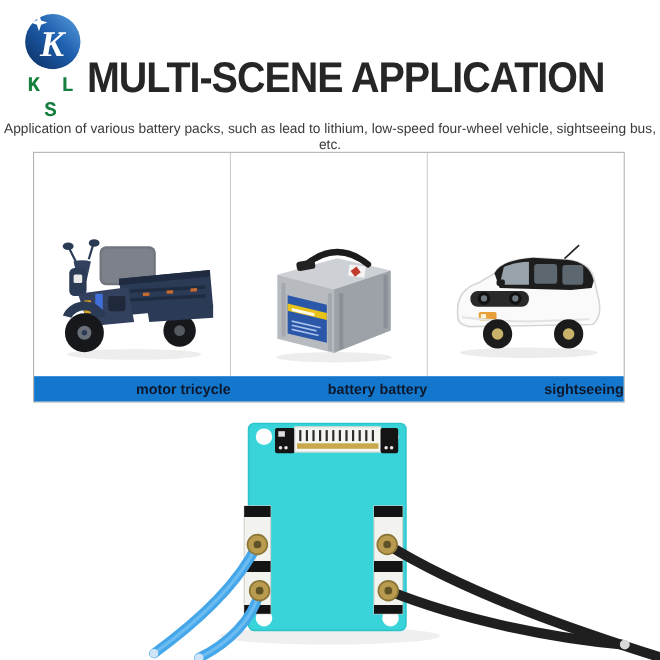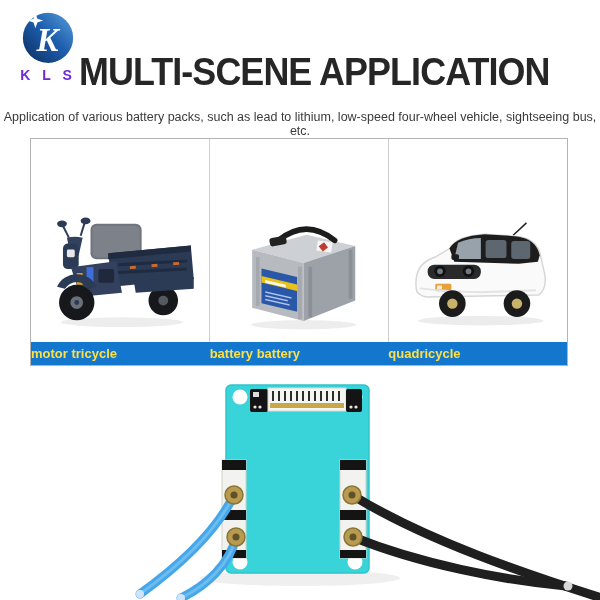--- a/index.html
+++ b/index.html
@@ -2,36 +2,36 @@
 <html><head>
 <meta charset="utf-8">
 <style>
   html,body{margin:0;padding:0;background:#ffffff;}
   .poster{position:relative;width:600px;height:600px;background:#ffffff;overflow:hidden;
           font-family:"Liberation Sans",sans-serif;}
 
   
   .logo{position:absolute;left:17px;top:8px;width:62px;height:84px;text-align:center;}
   .logo svg{display:block;margin:0 auto;}
-  .logo-text{display:block;margin-top:1px;font-family:Liberation Sans, sans-serif;font-weight:bold;
-             font-size:14px;color:#6d28d9;letter-spacing:4px;}
+  .logo-text{display:block;margin-top:1px;font-family:Liberation Mono, monospace;font-weight:bold;
+             font-size:19px;color:#15803d;letter-spacing:4px;}
   .title{position:absolute;left:79px;top:50px;margin:0;font-size:39px;font-weight:bold;
          color:#262626;letter-spacing:-1px;white-space:nowrap;transform:scaleX(0.92);
          transform-origin:left center;}
   .subtitle{position:absolute;left:0;top:110px;width:600px;margin:0;text-align:center;
             font-size:12.5px;color:#3a3a3a;}
 
   
   .scenes-box{position:absolute;left:30px;top:138px;width:538px;height:228px;
               border:1px solid #b3b3b3;box-sizing:border-box;display:flex;flex-direction:column;}
   .cells{flex:1;display:flex;}
   .cell{flex:1;display:flex;align-items:flex-end;justify-content:center;padding-bottom:8px;}
   .cell + .cell{border-left:1px solid #cfcfcf;}
   .banner{height:23px;background:#1277cd;display:flex;align-items:center;}
-  .banner span{flex:1;text-align:left;color:#fde047;font-size:13px;font-weight:bold;}
+  .banner span{flex:1;text-align:right;color:#0f172a;font-size:13px;font-weight:bold;}
 
   
   .pcb{position:absolute;left:0;top:372px;width:600px;height:228px;}
 </style>
 </head>
 <body>
 
 <div class="poster">
 
   <div class="logo">
@@ -158,21 +158,21 @@
           <circle cx="58" cy="88" r="5.5" fill="#c9b26a"></circle>
           <circle cx="126" cy="88" r="14" fill="#1b1b1b"></circle>
           <circle cx="126" cy="88" r="5.5" fill="#c9b26a"></circle>
         </svg>
       </div>
     </div>
 
     <div class="banner">
       <span>motor tricycle</span>
       <span>battery battery</span>
-      <span>quadricycle</span>
+      <span>sightseeing</span>
     </div>
   </div>
 
   <div class="pcb">
     <svg width="600" height="228" viewBox="0 0 600 228">
 
       <ellipse cx="300" cy="206" rx="100" ry="8" fill="#efefef"></ellipse>
 
       <rect x="226" y="13" width="143" height="188" rx="5" fill="#39d4da"></rect>
       <rect x="226" y="13" width="143" height="188" rx="5" fill="none" stroke="#2fc3ca" stroke-width="1.5"></rect>

